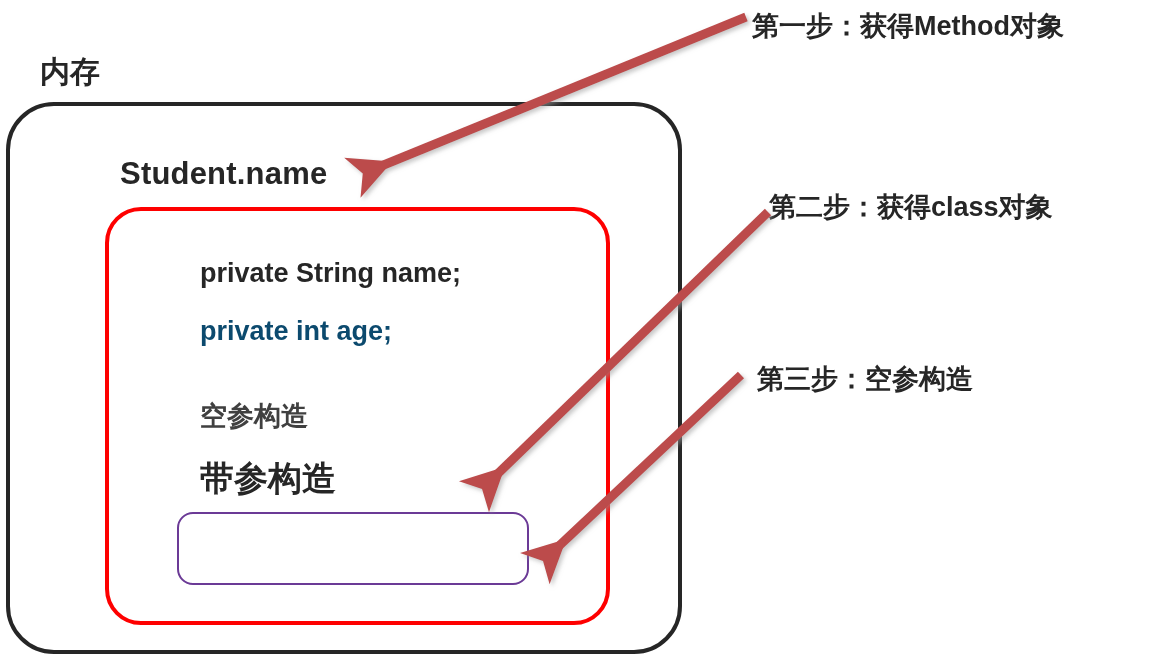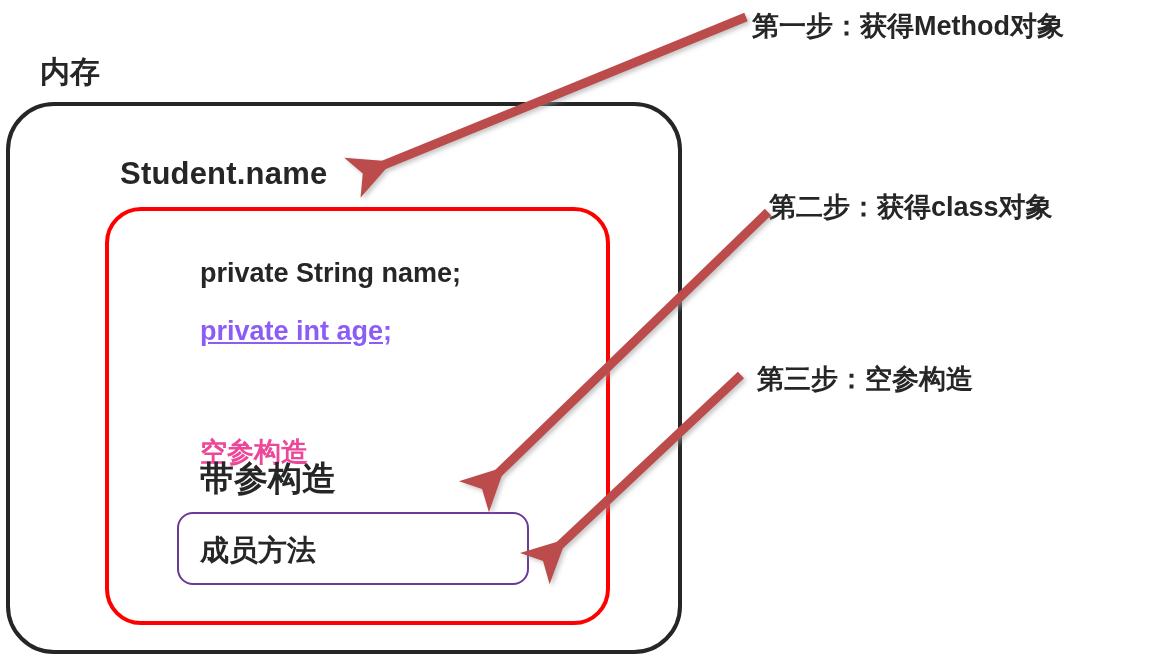--- a/index.html
+++ b/index.html
@@ -133,27 +133,26 @@
   <div id="class-box" style="border-color: rgb(254, 0, 0);"></div>
 
   <div id="method-box" style="border-color: rgb(107, 58, 150);"></div>
 
   <div class="lbl" id="memory-label" style="color: rgb(38, 38, 38);">内存</div>
 
   <div class="lbl" id="student-class-label" style="color: rgb(38, 38, 38);">Student.name</div>
 
   <div class="lbl" id="field-name-text" style="color: rgb(38, 38, 38);">private String name;</div>
 
-  <div class="lbl" id="field-age-text" style="color: #8b5cf6; text-decoration: underline;">private int age;</div>
+  <div class="lbl" id="field-age-text" style="color: #0c4a6e;">private int age;</div>
 
-  <div class="lbl" id="ctor-noarg-text" style="color: #ec4899; margin-top: 36px;">空参构造</div>
+  <div class="lbl" id="ctor-noarg-text" style="color: #404040;">空参构造</div>
 
   <div class="lbl" id="ctor-arg-text" style="color: rgb(38, 38, 38);">带参构造</div>
 
-  <div class="lbl" id="member-method-text" style="color: rgb(38, 38, 38);">成员方法</div>
 
   <div class="step-label" id="step-1-label" style="color: rgb(38, 38, 38);">第一步：获得Method对象</div>
 
   <div class="step-label" id="step-2-label" style="color: rgb(38, 38, 38);">第二步：获得class对象</div>
 
   <div class="step-label" id="step-3-label" style="color: rgb(38, 38, 38);">第三步：空参构造</div>
 
   <svg id="arrow-layer" viewBox="0 0 1156 667">
     <defs>
       <filter id="arrowShadow" x="-30%" y="-30%" width="170%" height="170%">

